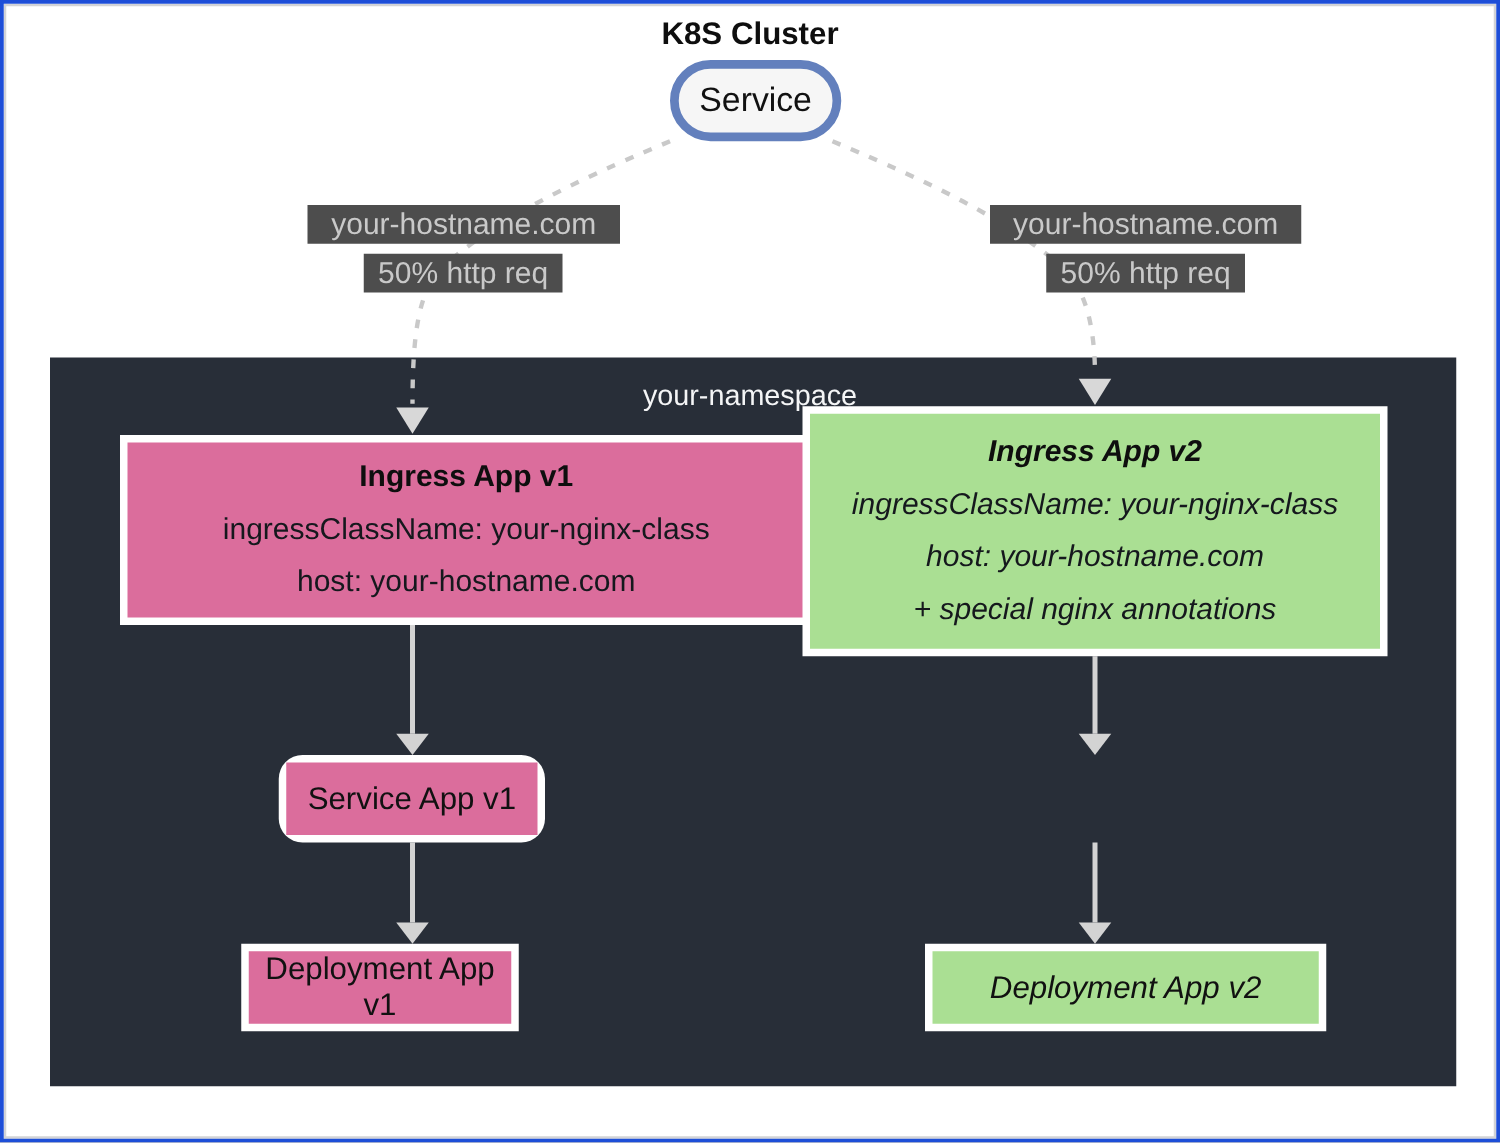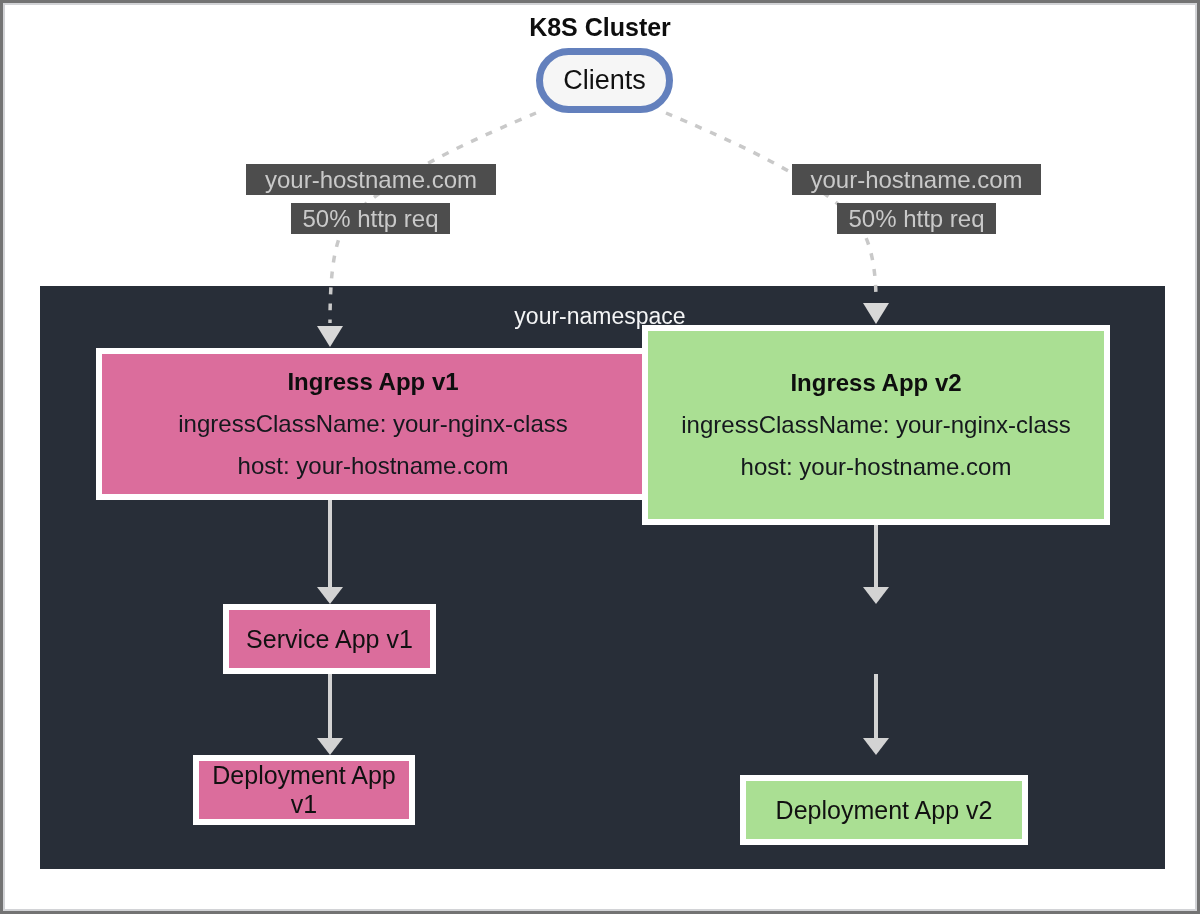--- a/index.html
+++ b/index.html
@@ -3,21 +3,21 @@
 <meta charset="utf-8">
 <style>
   html, body { margin: 0; padding: 0; background: #e8e8e8; }
   * { box-sizing: border-box; }
 
   .frame {
     position: relative;
     width: 1200px;
     height: 914px;
     background: #ffffff;
-    border: 3px solid #737373;
+    border: 3px solid #1d4ed8;
     box-shadow: inset 0 0 0 2px #d2d3d6;
     overflow: hidden;
     font-family: "Liberation Sans", sans-serif;
     color: #15181d;
   }
 
   .diagram-title {
     position: absolute;
     left: 0; right: 0;
     top: 10px;
@@ -86,42 +86,42 @@
   }
   .node-inner {
     width: 100%; height: 100%;
     display: flex;
     flex-direction: column;
     align-items: center;
     justify-content: center;
     text-align: center;
   }
   .node-inner.pink  { background: var(--pink, #db6d9c); }
-  .node-inner.green { background: var(--green, #aadf93); }
+  .node-inner.green { background: var(--green, #aadf93); font-style: italic; }
 
   .ingress-v1 { left: 93px;  top: 345px; width: 554px; height: 152px; }
   .ingress-v2 { left: 639px; top: 322px; width: 468px; height: 200px; }
   .ingress-title { font-size: 24px; font-weight: 700; line-height: 42px; color: #0e0e0e; }
   .ingress-line  { font-size: 24px; line-height: 42px; color: #15181d; }
 
-  .service-v1 { left: 220px; top: 601px; width: 213px; height: 70px; }
+  .service-v1 { left: 220px; top: 601px; width: 213px; height: 70px; border-radius: 19px; }
   .service-v2 { left: 766px; top: 601px; width: 213px; height: 70px; }
   .deployment-v1 { left: 190px; top: 752px; width: 222px; height: 70px; }
-  .deployment-v2 { left: 737px; top: 752px; width: 288px; height: 70px; margin-top: 20px; }
+  .deployment-v2 { left: 737px; top: 752px; width: 321px; height: 70px; }
   .small-node-label { font-size: 25px; color: #111; }
 </style>
 </head>
 <body>
 
 <div class="frame">
 
   <div class="diagram-title">K8S Cluster</div>
 
   <div class="clients-pill">
-    <span>Clients</span>
+    <span>Service</span>
   </div>
 
   <div class="ns-box"></div>
   <div class="ns-label">your-namespace</div>
 
   <svg class="connector-layer" viewBox="0 0 1200 914" xmlns="http://www.w3.org/2000/svg">
 
     <path d="M533,110 C481,132 396,168 350,212 C333,229 327,260 327,320" fill="none" stroke="#c9c9c9" stroke-width="3.5" stroke-dasharray="7 9"></path>
     <path d="M663,110 C715,132 800,168 848,212 C866,229 873,260 873,298" fill="none" stroke="#c9c9c9" stroke-width="3.5" stroke-dasharray="7 9"></path>
     <polygon points="314,323 340,323 327,344" fill="#d8d8d8"></polygon>
@@ -159,20 +159,21 @@
       <div class="ingress-line">ingressClassName: your-nginx-class</div>
       <div class="ingress-line">host: your-hostname.com</div>
     </div>
   </div>
 
   <div class="node ingress-v2">
     <div class="node-inner green">
       <div class="ingress-title">Ingress App v2</div>
       <div class="ingress-line">ingressClassName: your-nginx-class</div>
       <div class="ingress-line">host: your-hostname.com</div>
+      <div class="ingress-line">+ special nginx annotations</div>
     </div>
   </div>
 
   <div class="node service-v1">
     <div class="node-inner pink">
       <span class="small-node-label">Service App v1</span>
     </div>
   </div>
 
 

